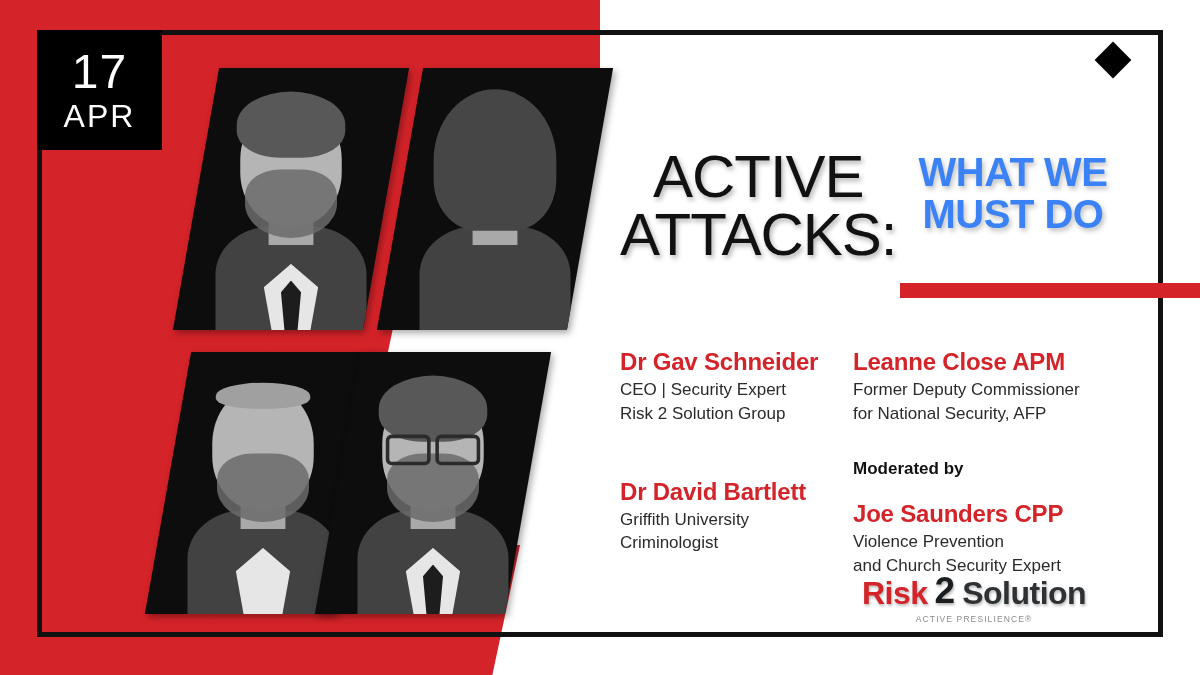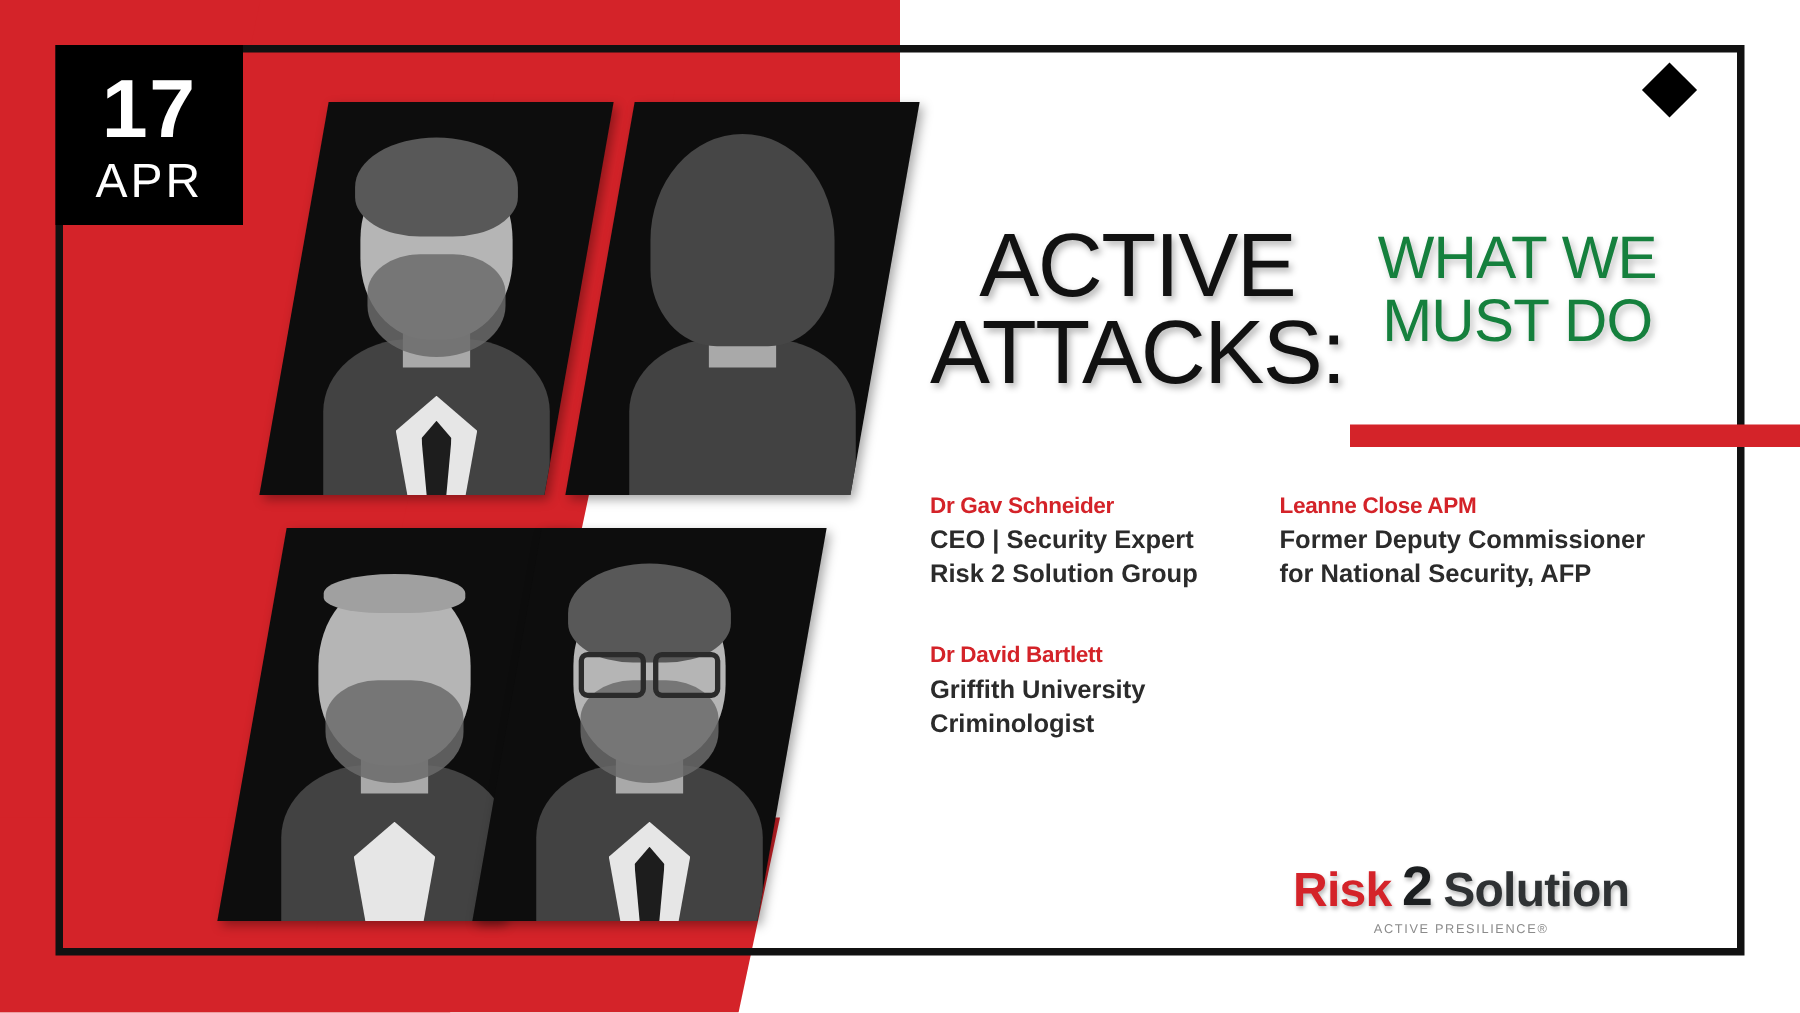--- a/index.html
+++ b/index.html
@@ -23,21 +23,21 @@
   .frame{position:absolute;left:37px;top:30px;width:1126px;height:607px;
          border:5px solid #111;box-sizing:border-box;pointer-events:none;}
 
   
   .white-panel{position:absolute;left:600px;top:0;width:600px;height:675px;background:#fff;}
 
   
   .date-badge{position:absolute;left:37px;top:30px;width:125px;height:120px;
               background:#000;color:#fff;display:flex;flex-direction:column;
               align-items:center;justify-content:center;line-height:1;}
-  .date-day{font-size:55px;font-weight:700;letter-spacing:1px;}
+  .date-day{font-size:48px;font-weight:400;letter-spacing:1px;}
   .date-mon{font-size:32px;font-weight:400;letter-spacing:2px;margin-top:4px;}
 
   
   .photo{position:absolute;background:#0d0d0d;overflow:hidden;
          transform:skewX(-10deg);box-shadow:3px 3px 7px rgba(0,0,0,.35);}
   .photo .inner{position:absolute;inset:0;transform:skewX(10deg) scale(1.18);
                 display:flex;align-items:flex-end;justify-content:center;}
   .p1{left:196px;top:68px;width:190px;height:262px;}
   .p2{left:400px;top:68px;width:190px;height:262px;}
   .p3{left:168px;top:352px;width:190px;height:262px;}
@@ -68,31 +68,31 @@
         width:38px;height:34px;background:#ada8a3;}
 
   
   .diamond{position:absolute;left:1100px;top:47px;width:26px;height:26px;
            background:#000;transform:rotate(45deg);}
 
   
   .title-wrap{position:absolute;left:620px;top:148px;display:flex;gap:22px;text-align:center;}
   .title-main{font-size:60px;line-height:.96;font-weight:400;color:#111;
               letter-spacing:-1px;text-shadow:2px 3px 5px rgba(0,0,0,.30);}
-  .title-sub{font-size:40px;line-height:1.04;font-weight:400;color:#15803d;
+  .title-sub{font-size:40px;line-height:1.04;font-weight:700;color:#3b82f6;
              letter-spacing:-.5px;text-shadow:2px 3px 5px rgba(0,0,0,.25);padding-top:4px;}
   .title-rule{position:absolute;left:900px;top:283px;width:300px;height:15px;background:#D42329;}
 
   
   .speakers{position:absolute;left:620px;top:328px;width:500px;
             display:grid;grid-template-columns:215px 1fr;column-gap:18px;row-gap:0;}
   .sp{margin:0;}
   .sp .pre{font-size:17px;font-weight:700;color:#111;line-height:1.32;}
-  .sp .nm{font-size:15px;font-weight:700;color:#D42329;line-height:1.35;letter-spacing:-.2px;}
-  .sp .ro{font-size:17px;font-weight:700;color:#2b2b2b;line-height:1.36;}
+  .sp .nm{font-size:24px;font-weight:700;color:#D42329;line-height:1.35;letter-spacing:-.2px;margin-top:18px;}
+  .sp .ro{font-size:17px;font-weight:400;color:#2b2b2b;line-height:1.36;}
   .row2{margin-top:33px;}
 
   
   .logo{position:absolute;left:862px;top:572px;text-align:center;}
   .logo-line{display:flex;align-items:flex-end;gap:7px;line-height:1;}
   .lg{font-size:32px;font-weight:700;letter-spacing:-.5px;
       text-shadow:1px 2px 3px rgba(0,0,0,.28);}
   .lg-risk{color:#D42329;} .lg-sol{color:#2f3234;}
   .lg-two{color:#1b1e20;font-size:37px;font-weight:700;
           text-shadow:1px 2px 3px rgba(0,0,0,.3);}
@@ -197,20 +197,26 @@
       <div class="ro">Former Deputy Commissioner</div>
       <div class="ro">for National Security, AFP</div>
     </div>
 
     <div class="sp row2">
       <div class="nm">Dr David Bartlett</div>
       <div class="ro">Griffith University</div>
       <div class="ro">Criminologist</div>
     </div>
 
+    <div class="sp row2">
+      <div class="pre">Moderated by</div>
+      <div class="nm">Joe Saunders CPP</div>
+      <div class="ro">Violence Prevention</div>
+      <div class="ro">and Church Security Expert</div>
+    </div>
 
   </div>
 
   <div class="logo">
     <div class="logo-line">
       <span class="lg lg-risk">Risk</span>
       <span class="lg-two">2</span>
       <span class="lg lg-sol">Solution</span>
     </div>
     <div class="logo-tag">ACTIVE PRESILIENCE®</div>

